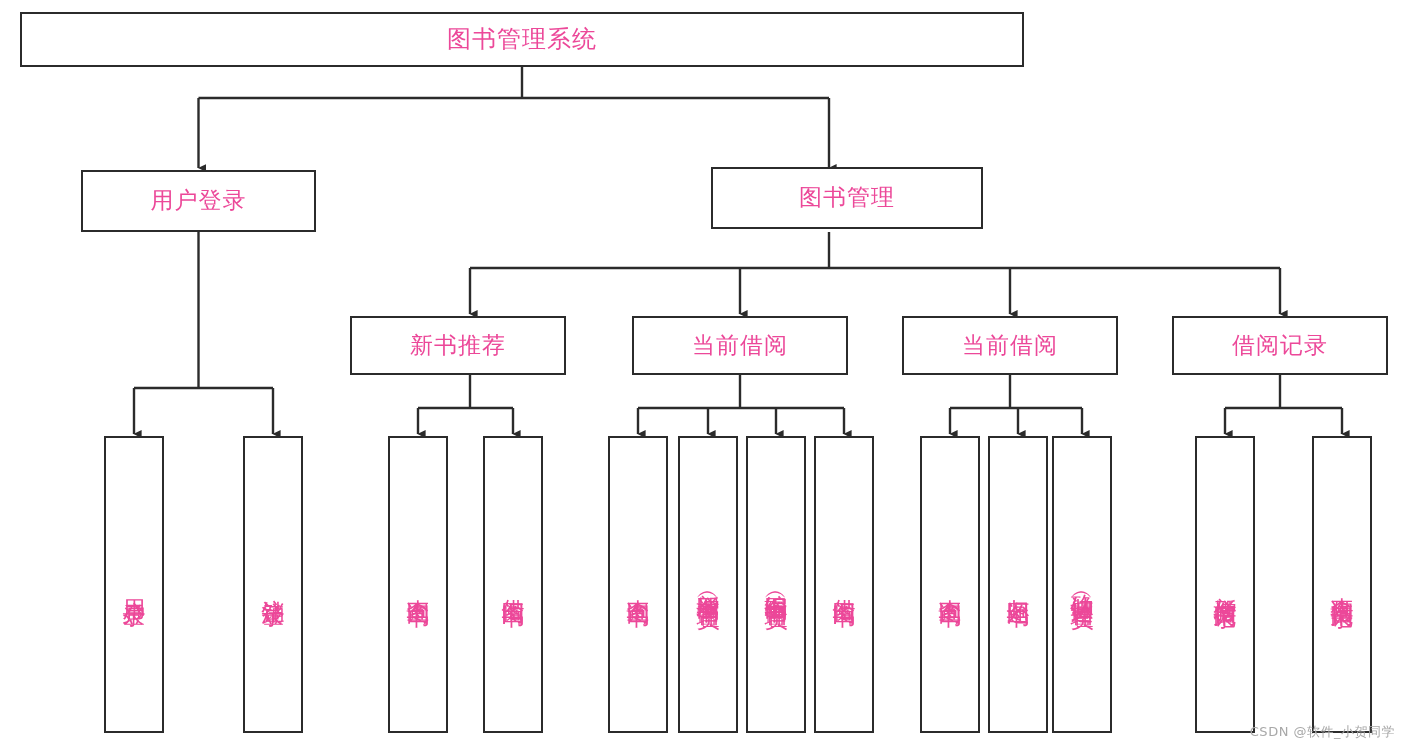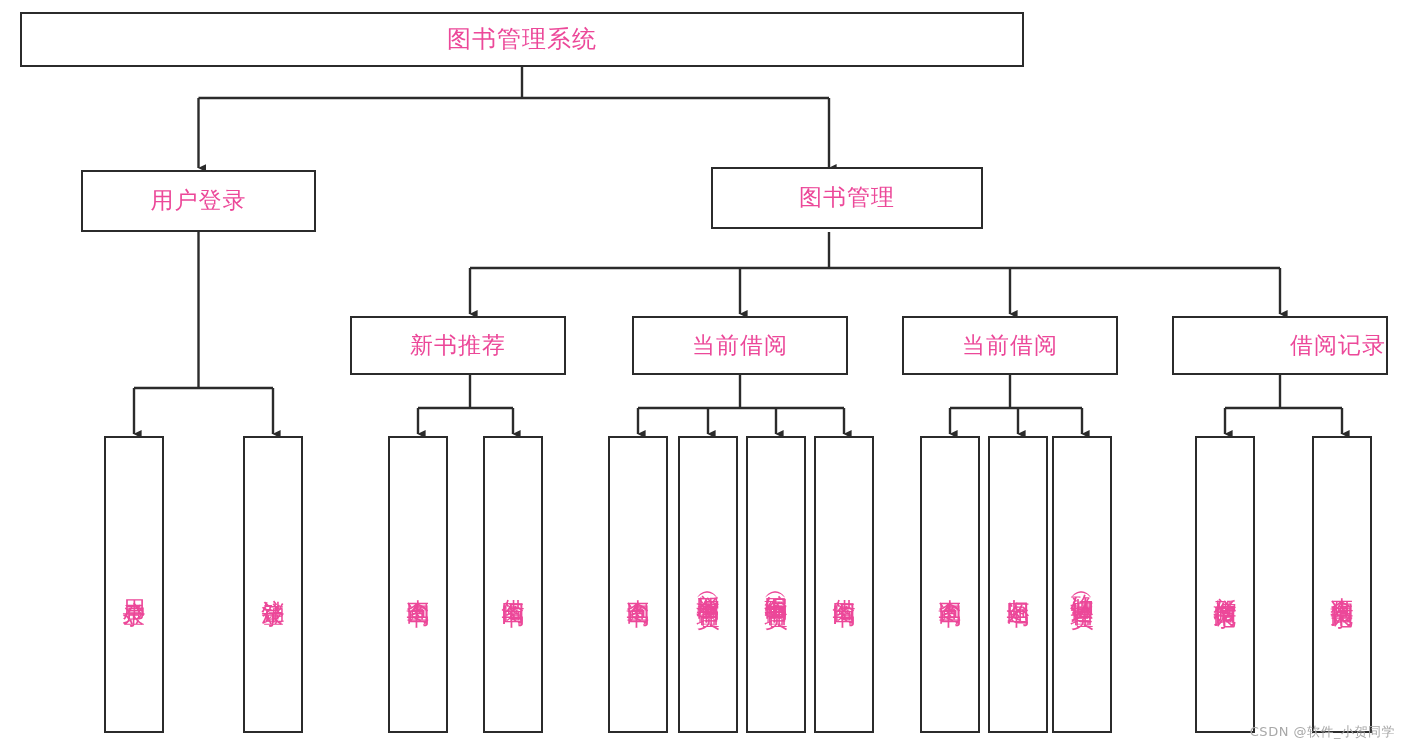--- a/index.html
+++ b/index.html
@@ -133,21 +133,21 @@
   </div>
 
   <div class="node horiz" style="left:632px; top:316px; width:216px; height:59px;">
     <span>当前借阅</span>
   </div>
 
   <div class="node horiz" style="left:902px; top:316px; width:216px; height:59px;">
     <span>当前借阅</span>
   </div>
 
-  <div class="node horiz" style="left:1172px; top:316px; width:216px; height:59px;justify-content:flex-end;">
+  <div class="node horiz" style="left:1172px; top:316px; width:216px; height:59px;">
     <span>借阅记录</span>
   </div>
 
   <div class="node vert" style="left:104px; top:436px; width:60px; height:297px;">
     <span class="vtext">用户登录</span>
   </div>
 
   <div class="node vert" style="left:243px; top:436px; width:60px; height:297px;">
     <span class="vtext">注销登录</span>
   </div>

